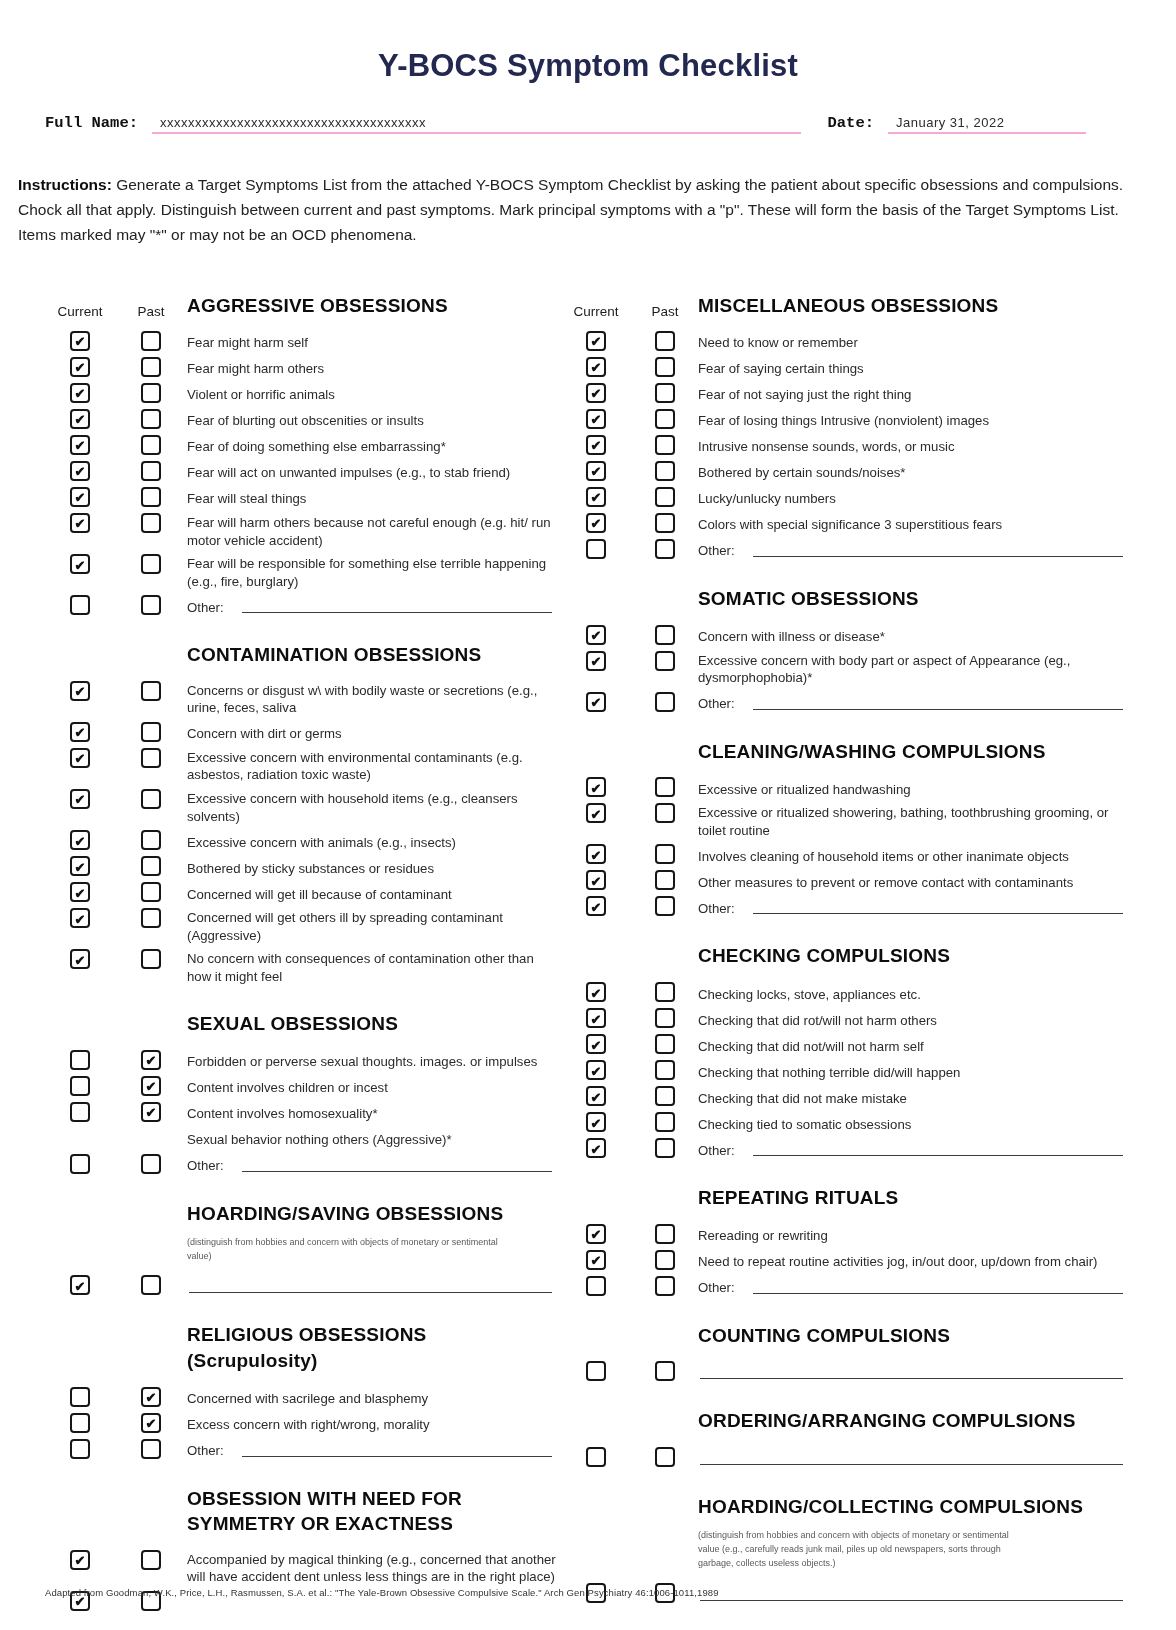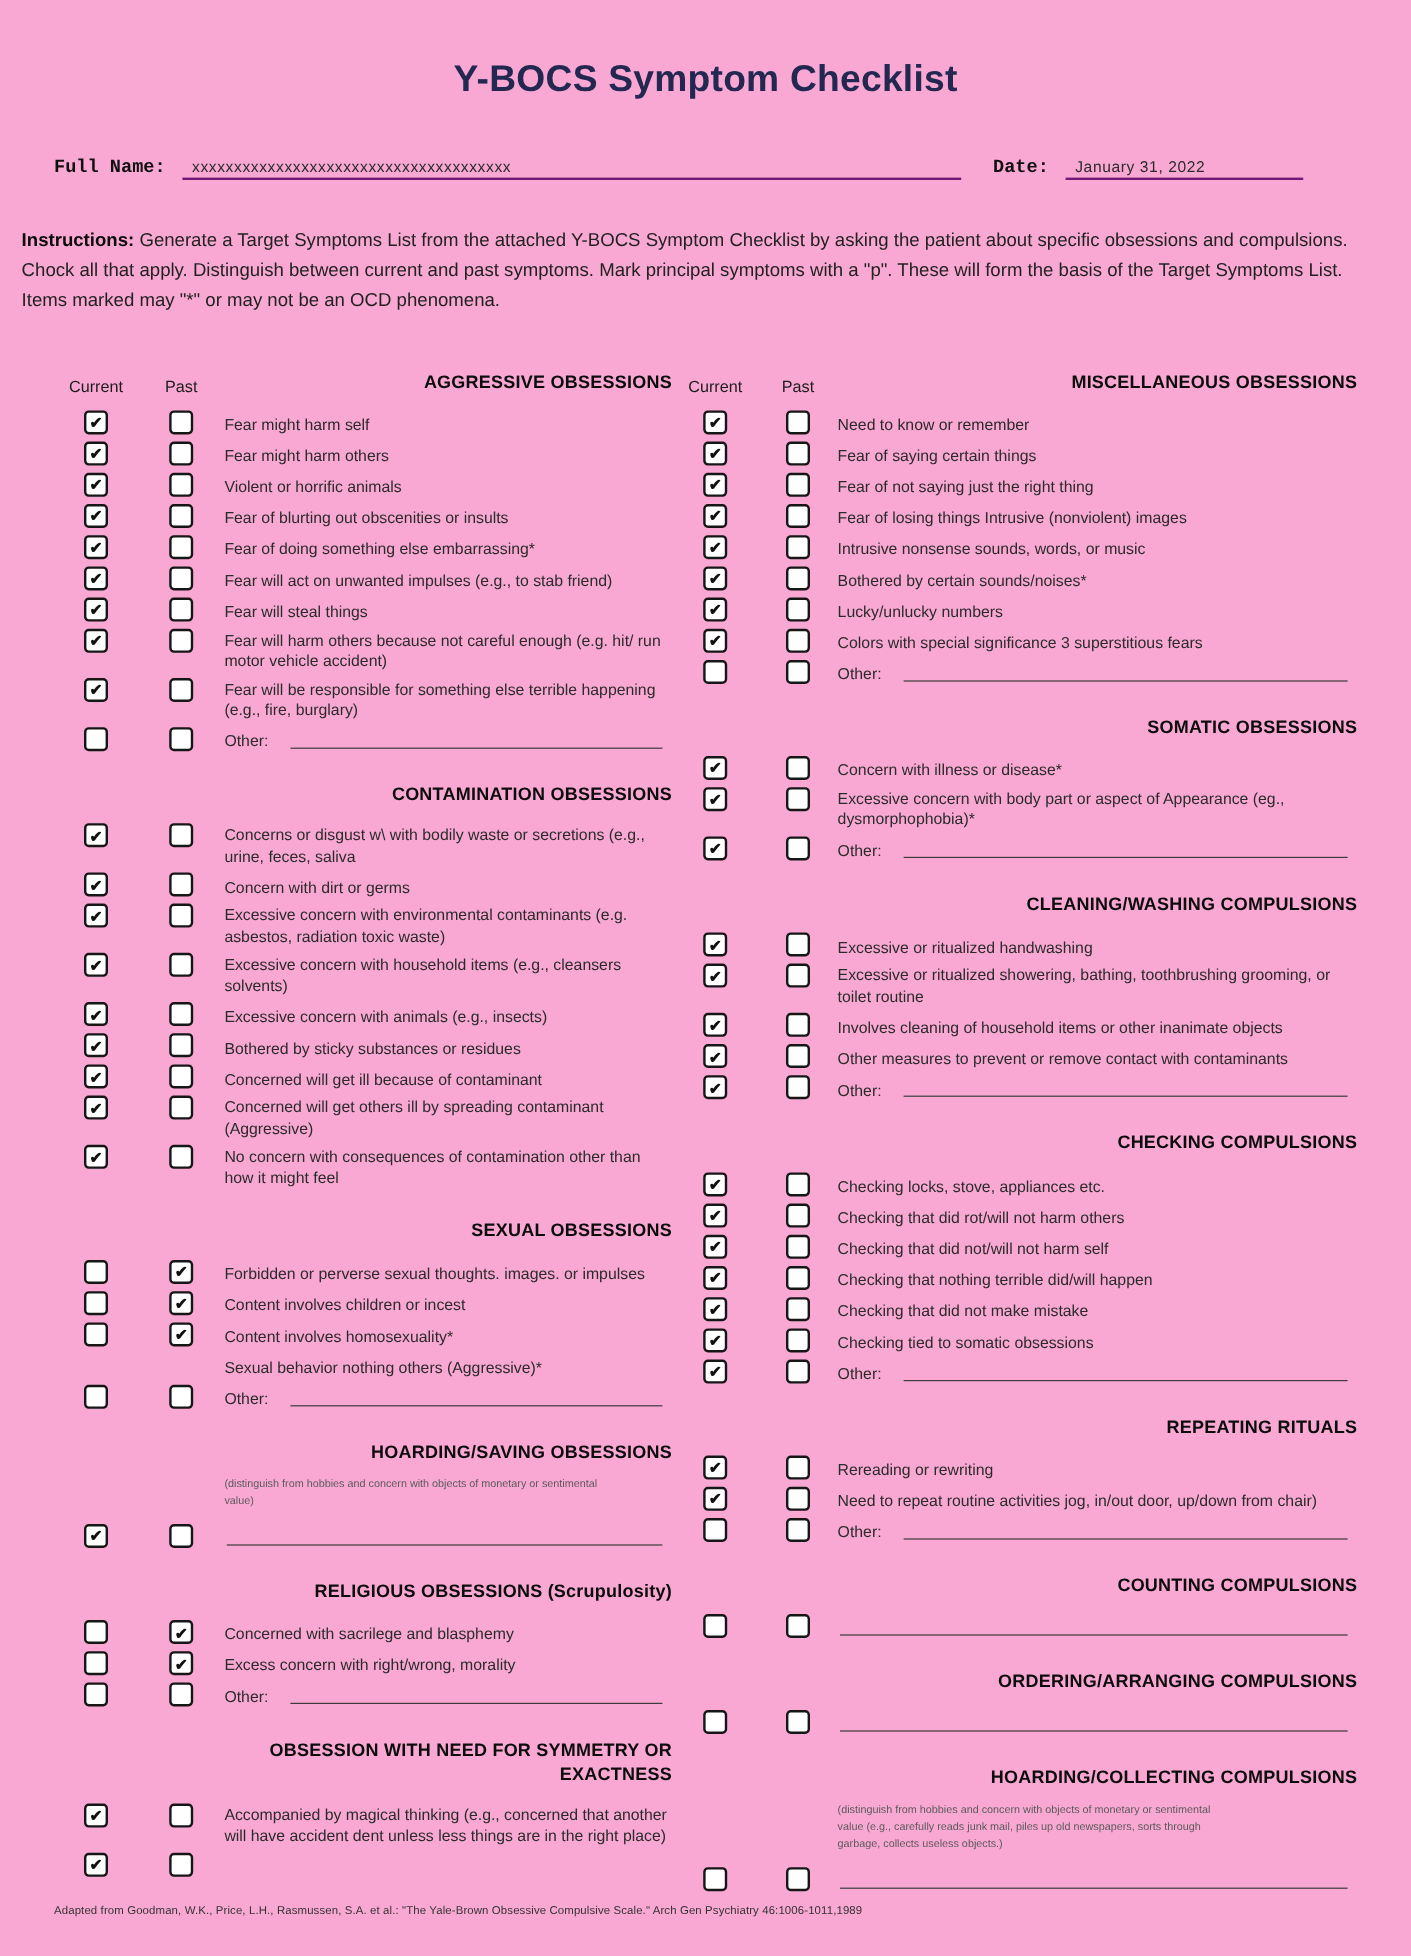--- a/index.html
+++ b/index.html
@@ -1,20 +1,20 @@
 <!DOCTYPE html>
 <html><head>
 <meta charset="utf-8">
 <style>
   html,body{margin:0;padding:0;background:#e8e8e8;}
   .page{
     position:relative;
     width:1176px;height:1630px;
     margin:0 auto;
-    background:#f9a8d4;
+    background:#ffffff;
     font-family:"Liberation Sans", sans-serif;
     color:#2b2b2b;
     overflow:hidden;
     box-sizing:border-box;
   }
   .doc-title{
     margin:0;
     padding-top:48px;
     text-align:center;
     font-size:31px;
@@ -31,25 +31,24 @@
   .field-label{
     font-weight:bold;
     font-size:15.5px;
     color:#111;
     white-space:nowrap;
     padding-bottom:2px;
     font-family:Liberation Mono, monospace;
   }
   .write-line{
     flex:1;
-    border-bottom:2px solid #701a75;
+    border-bottom:2px solid #f9a8d4;
     margin-left:14px;
     position:relative;
     height:20px;
-    margin-top:16px;
   }
   .write-line .line-value{
     position:absolute;
     left:8px;bottom:2px;
     font-size:13px;
     color:#2b2b2b;
     white-space:nowrap;
     letter-spacing:0.5px;
   }
   .date-label{margin-left:26px;}
@@ -78,25 +77,24 @@
     margin-bottom:5px;
   }
   .header-row{margin-bottom:12px;align-items:end;}
   .col-label{
     justify-self:center;
     font-size:13.5px;
     color:#1c1c1c;
   }
   .sec-heading{
     font-weight:bold;
-    font-size:15px;
+    font-size:19px;
     color:#0d0d0d;
     letter-spacing:0.2px;
     line-height:1.35;
-    text-align:right;
   }
   .sec-heading.block{
     margin:26px 0 13px calc(var(--c1) + var(--c2));
   }
   .sec-subnote{
     margin:-5px 0 12px calc(var(--c1) + var(--c2));
     font-size:9px;
     color:#5a5a5a;
     line-height:1.6;
     max-width:330px;

